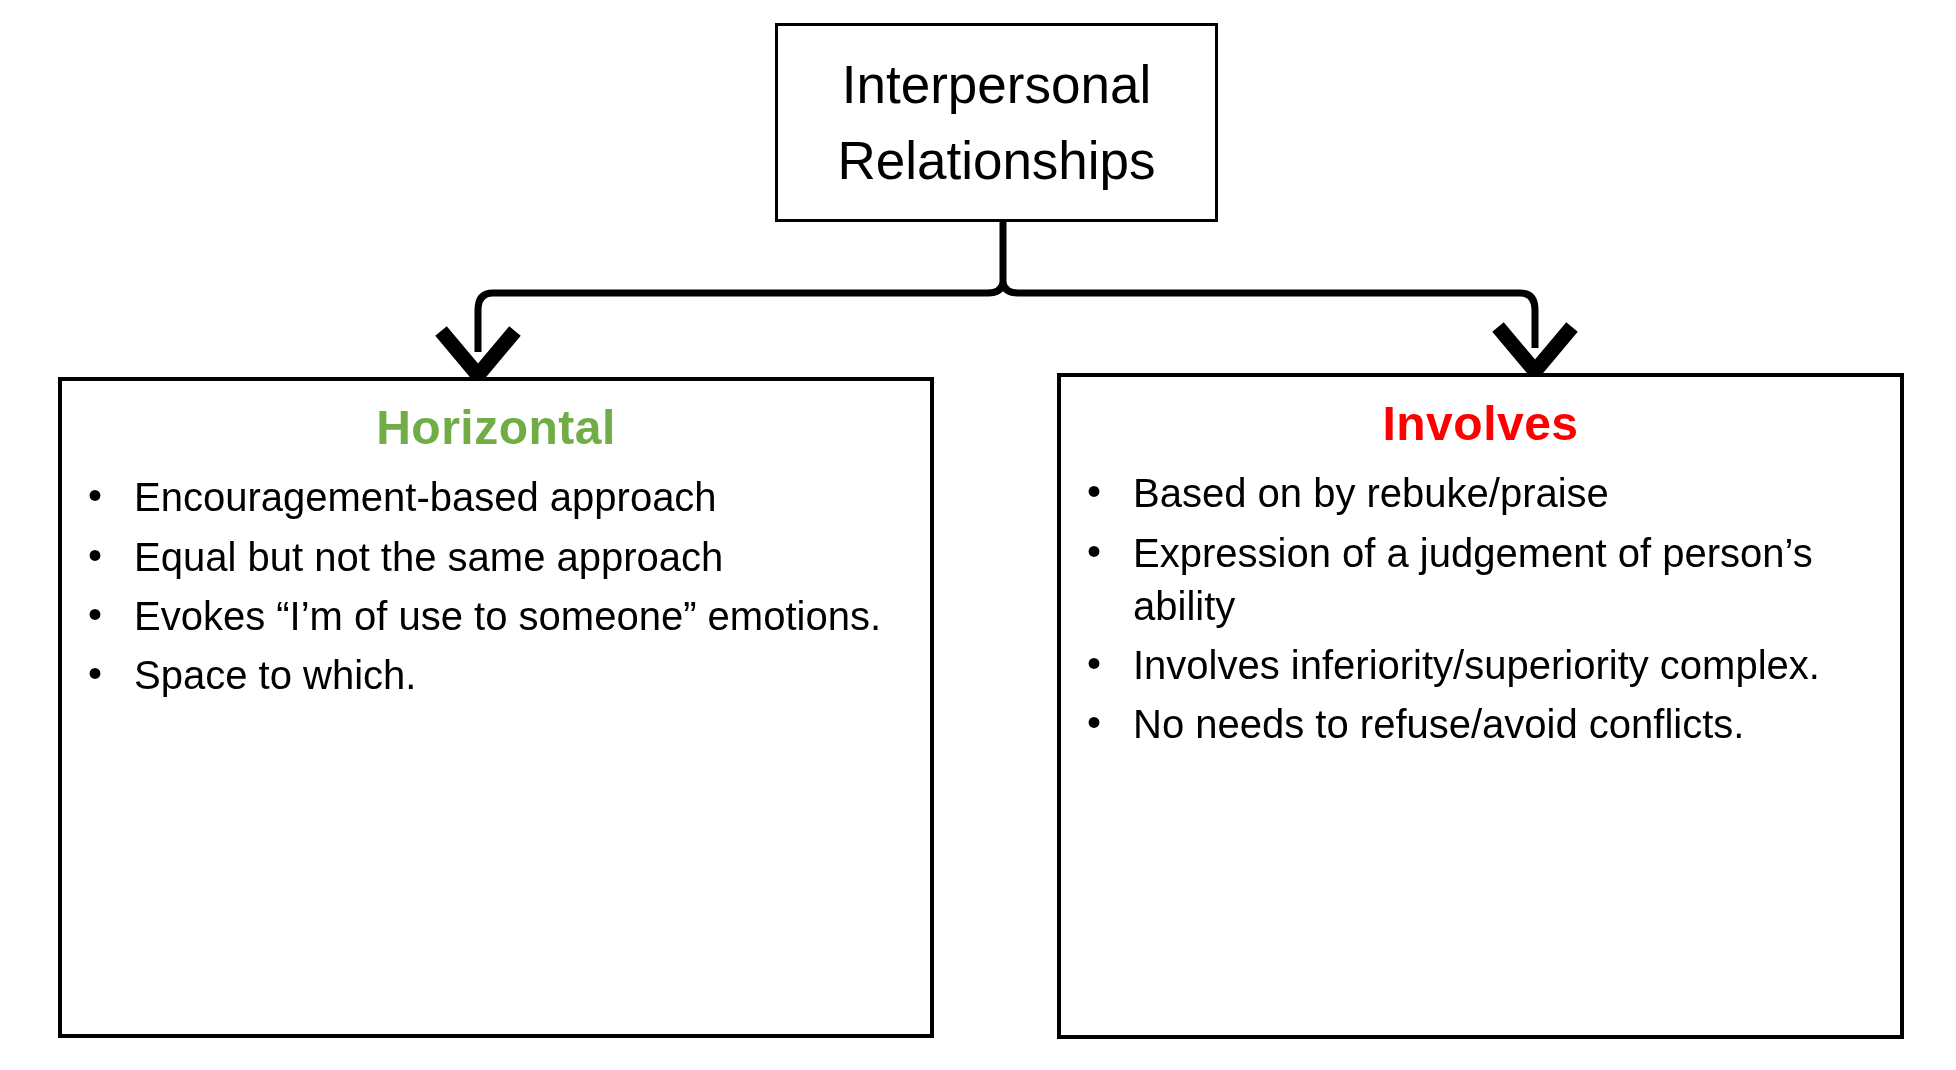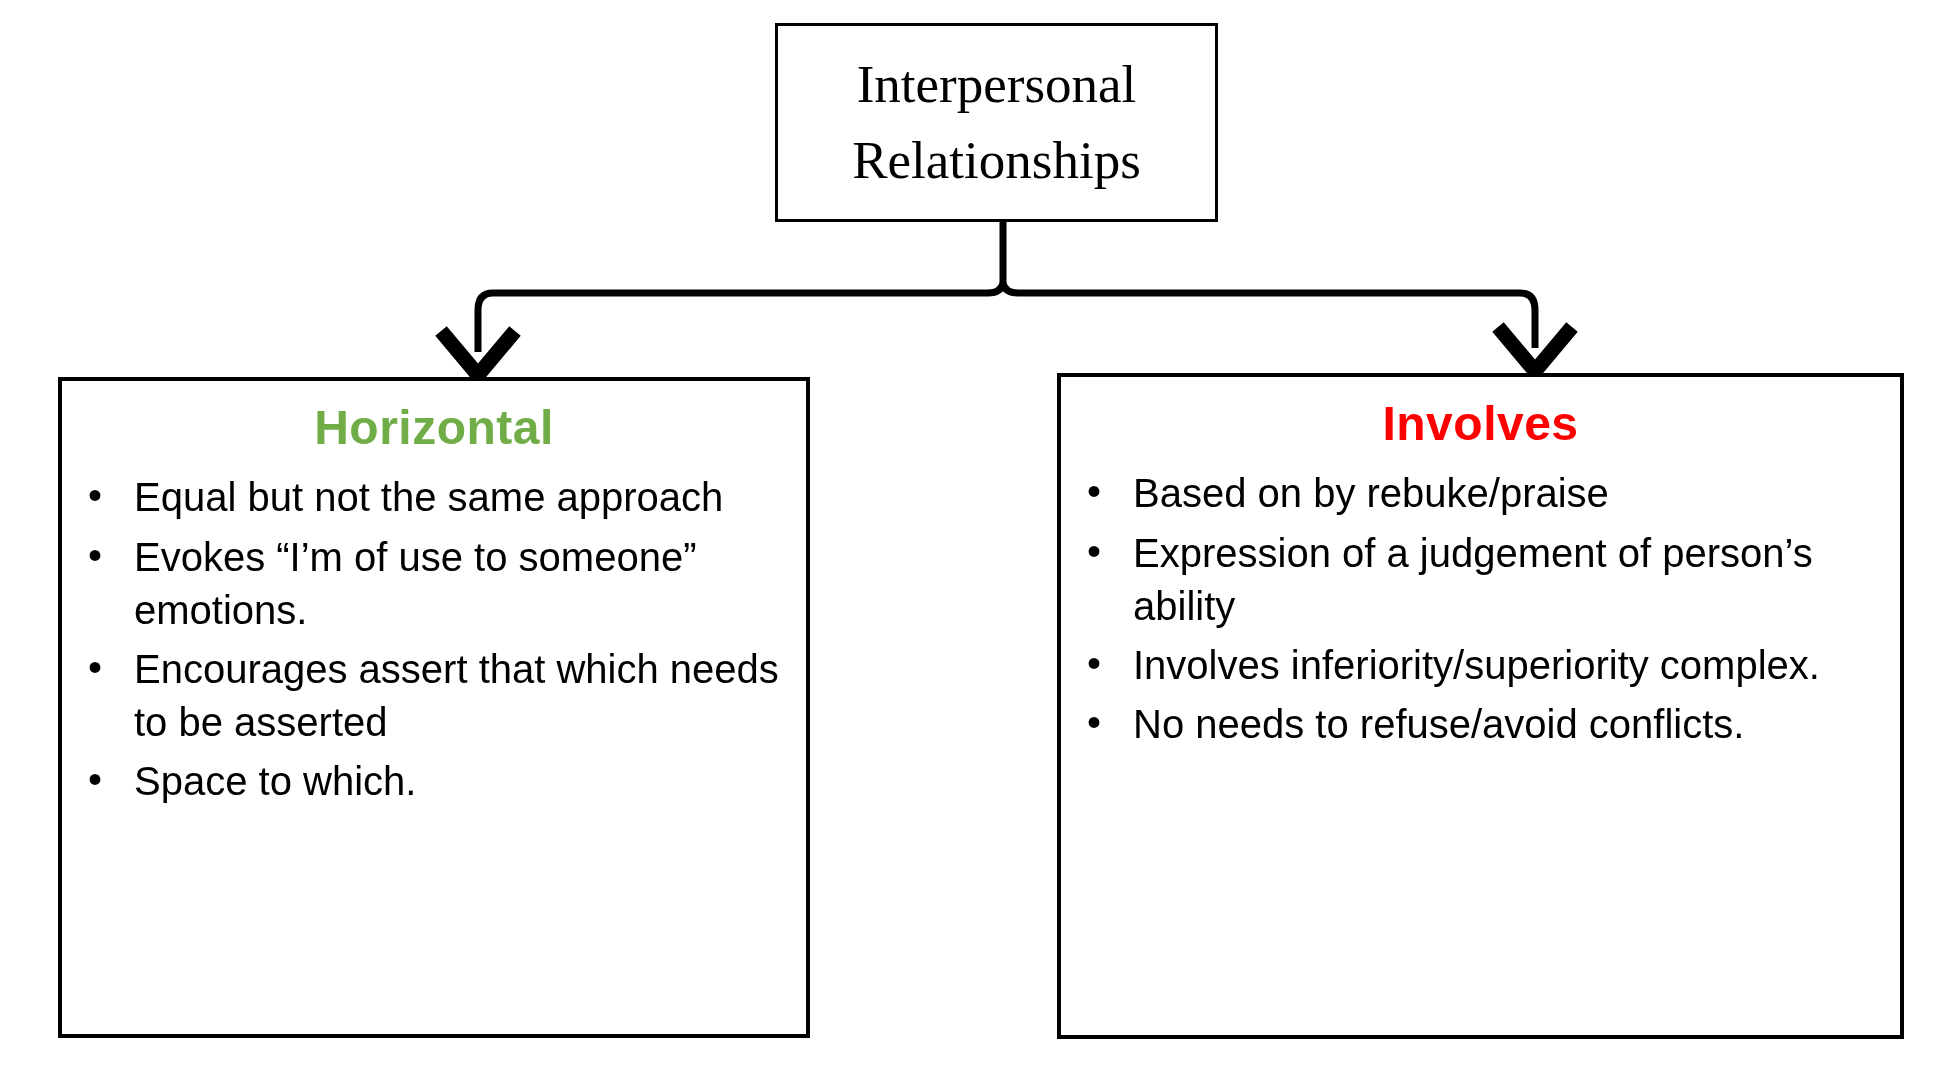--- a/index.html
+++ b/index.html
@@ -47,34 +47,33 @@
     align-items: center;
     justify-content: center;
   }
   .root-line {
     font-size: 53px;
     line-height: 1.42;
     font-weight: 400;
     letter-spacing: 0px;
     white-space: nowrap;
     color: #000000;
-    font-family: Liberation Serif, serif;
   }
 
   
   .branch-box {
     position: absolute;
     border: 4px solid #000000;
     box-sizing: border-box;
     background: #ffffff;
   }
   #box-horizontal {
     left: 58px;
     top: 377px;
-    width: 752px;
+    width: 876px;
     height: 661px;
   }
   #box-vertical {
     left: 1057px;
     top: 373px;
     width: 847px;
     height: 666px;
   }
 
   .branch-heading {
@@ -134,23 +133,23 @@
   </svg>
 
   <div class="root-box">
     <div class="root-line">Interpersonal</div>
     <div class="root-line">Relationships</div>
   </div>
 
   <div class="branch-box" id="box-horizontal">
     <div class="branch-heading" id="heading-horizontal">Horizontal</div>
     <ul class="bullets">
+      <li>Encouragement-based approach</li>
       <li>Equal but not the same approach</li>
       <li>Evokes “I’m of use to someone” emotions.</li>
-      <li>Encourages assert that which needs to be asserted</li>
       <li>Space to which.</li>
     </ul>
   </div>
 
   <div class="branch-box" id="box-vertical">
     <div class="branch-heading" id="heading-vertical">Involves</div>
     <ul class="bullets">
       <li>Based on by rebuke/praise</li>
       <li>Expression of a judgement of person’s ability</li>
       <li>Involves inferiority/superiority complex.</li>

